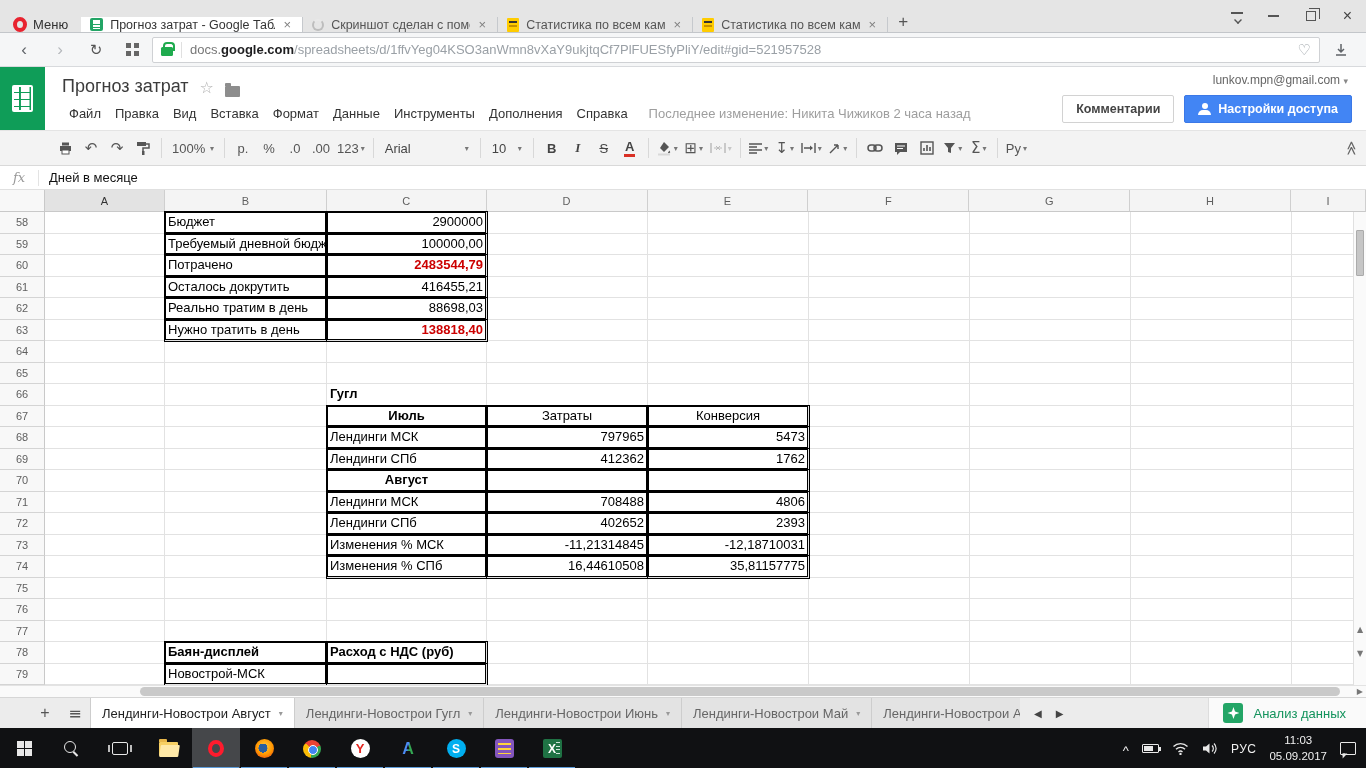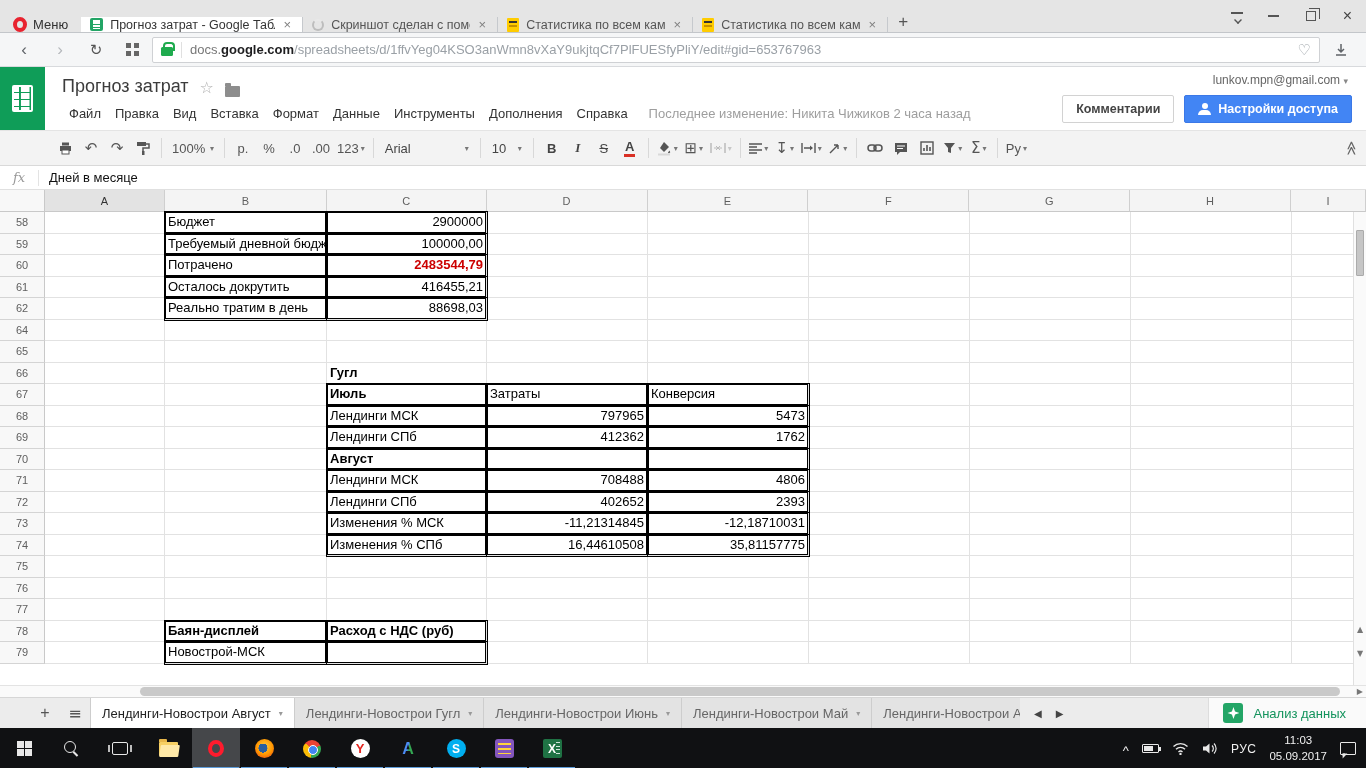--- a/index.html
+++ b/index.html
@@ -100,21 +100,21 @@
 
   
   .gridwrap{position:relative;height:495px;overflow:hidden;background:#fff}
   .colhdr{display:flex;height:22px}
   .corner{width:45px;background:#f8f8f8;border-right:1px solid #c9c9c9;border-bottom:1px solid #c9c9c9}
   .chcell{height:22px;background:#f4f4f4;border-right:1px solid #cfcfcf;border-bottom:1px solid #c9c9c9;display:flex;align-items:center;justify-content:center;font-size:11px;color:#5f5f5f}
   .chcell.sel{background:#e3e3e3;color:#333}
   .grow{display:flex;height:21.5px}
   .rowhdr{width:45px;background:#f8f8f8;border-right:1px solid #c9c9c9;border-bottom:1px solid #d4d4d4;display:flex;align-items:center;justify-content:center;font-size:11px;color:#5f5f5f;flex:0 0 45px}
   .cell{height:21.5px;border-right:1px solid #e2e2e2;border-bottom:1px solid #e2e2e2;font-size:13px;line-height:20px;padding:0 3px;white-space:nowrap;overflow:hidden;flex:0 0 auto;color:#000}
-  .cell.ar{text-align:right}.cell.ac{}
+  .cell.ar{text-align:right}.cell.ac{text-align:center}
   .cell.fb{font-weight:bold}
   .cell.red{color:#cc0000}
   .cell.box{box-shadow:inset 0 0 0 1px #000, 0 0 0 1px #000;z-index:2;position:relative}
   
   .vscroll{position:absolute;top:22px;right:0;width:13px;bottom:0;background:#fafafa;border-left:1px solid #e0e0e0}
   .vthumb{position:absolute;left:2px;right:2px;top:18px;height:46px;background:#c6c6c6;border:1px solid #ababab;border-radius:1px}
   .sarrow{position:absolute;left:0;right:0;height:20px;display:flex;align-items:center;justify-content:center;font-size:8px;color:#777;font-family:"DejaVu Sans",sans-serif}
   
   .hscroll{position:relative;height:12px;background:#fafafa;border-top:1px solid #e3e3e3}
   .hthumb{position:absolute;left:140px;width:1200px;top:1px;height:9px;background:#c9c9c9;border-radius:5px}
@@ -231,21 +231,21 @@
   <div class="urlbar">
     <div class="navbtn">‹</div>
     <div class="navbtn dim">›</div>
     <div class="navbtn glyph">↻</div>
     <div class="navbtn">
         <span class="ic-grid4"></span>
       </div>
     <div class="addr">
       <span class="lock"></span>
       <span class="addr-sep"></span>
-      <span class="urltext"><span class="sub">docs.</span><span class="dom">google.com</span><span>/spreadsheets/d/1ffvYeg04KSO3anWmn8vXaY9ukjtqCf7PlFUESfyPliY/edit#gid=653767963</span></span>
+      <span class="urltext"><span class="sub">docs.</span><span class="dom">google.com</span><span>/spreadsheets/d/1ffvYeg04KSO3anWmn8vXaY9ukjtqCf7PlFUESfyPliY/edit#gid=521957528</span></span>
       <span class="heart">♡</span>
     </div>
     <div class="dlbtn">
       <svg class="wsvg" width="14" height="14" viewBox="0 0 14 14">
           <path d="M7 1v8M4 6l3 3 3-3M2 12h10" stroke="#5f6368" stroke-width="1.5" fill="none"></path>
         </svg>
     </div>
   </div>
 
   <div class="gheader">
@@ -489,20 +489,32 @@
           <div class="cell box" style="width: 162px;">Реально тратим в день</div>
           <div class="cell ar box" style="width: 160px;">88698,03</div>
           <div class="cell" style="width: 161px;"></div>
           <div class="cell" style="width: 161px;"></div>
           <div class="cell" style="width: 161px;"></div>
           <div class="cell" style="width: 161px;"></div>
           <div class="cell" style="width: 161px;"></div>
           <div class="cell" style="width: 75px;"></div>
         </div>
         <div class="grow">
+          <div class="rowhdr">63</div>
+          <div class="cell" style="width: 120px;"></div>
+          <div class="cell box" style="width: 162px;">Нужно тратить в день</div>
+          <div class="cell ar fb red box" style="width: 160px;">138818,40</div>
+          <div class="cell" style="width: 161px;"></div>
+          <div class="cell" style="width: 161px;"></div>
+          <div class="cell" style="width: 161px;"></div>
+          <div class="cell" style="width: 161px;"></div>
+          <div class="cell" style="width: 161px;"></div>
+          <div class="cell" style="width: 75px;"></div>
+        </div>
+        <div class="grow">
           <div class="rowhdr">64</div>
           <div class="cell" style="width: 120px;"></div>
           <div class="cell" style="width: 162px;"></div>
           <div class="cell" style="width: 160px;"></div>
           <div class="cell" style="width: 161px;"></div>
           <div class="cell" style="width: 161px;"></div>
           <div class="cell" style="width: 161px;"></div>
           <div class="cell" style="width: 161px;"></div>
           <div class="cell" style="width: 161px;"></div>
           <div class="cell" style="width: 75px;"></div>

